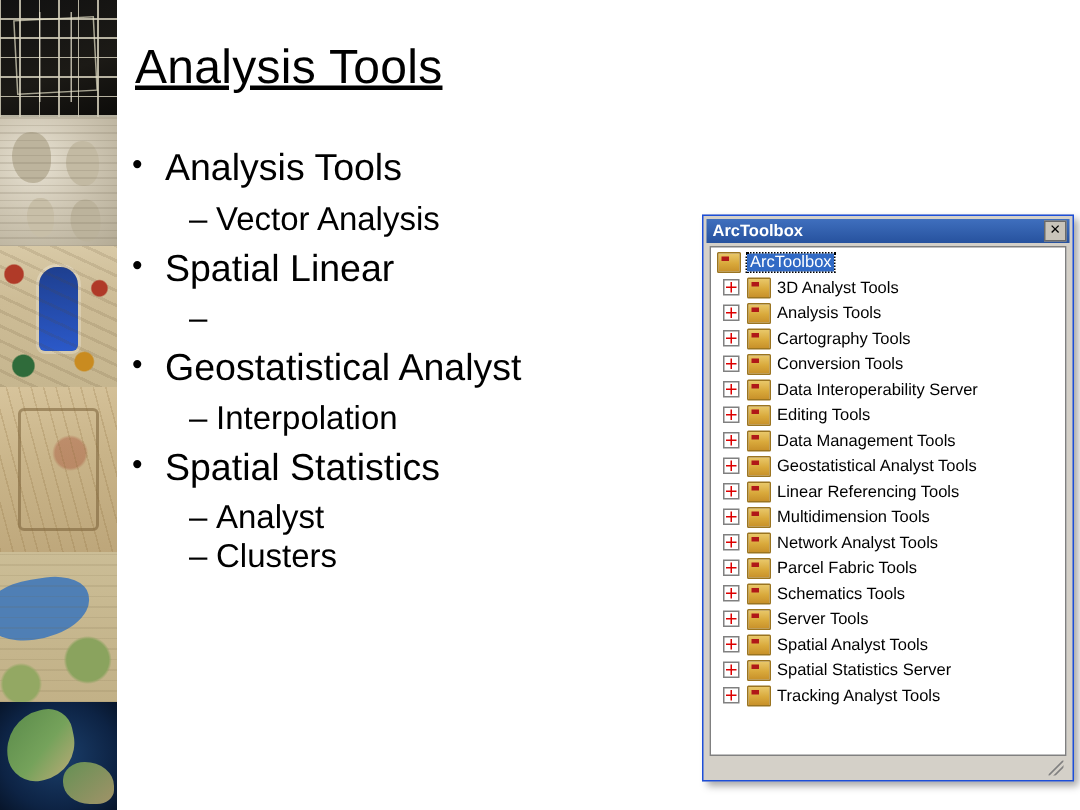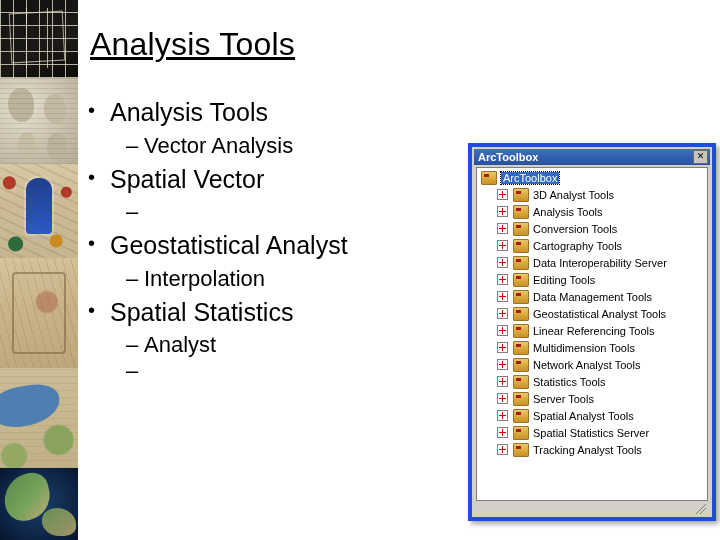--- a/index.html
+++ b/index.html
@@ -218,21 +218,21 @@
   .tight { margin-bottom: 1px; }
 
   
   .toolbox {
     position: absolute;
     left: 468px;
     top: 143px;
     width: 248px;
     height: 378px;
     background: #d4d0c8;
-    border: 4px solid #1d4ed8;
+    border: 1px solid #1d4ed8;
     box-shadow: 3px 3px 5px rgba(0,0,0,.35);
     padding: 2px;
     box-sizing: border-box;
   }
   .tb-titlebar {
     height: 16px;
     background: linear-gradient(180deg,#3f6fbe 0%, #27529e 100%);
     display: flex;
     align-items: center;
     padding: 0 2px 0 4px;
@@ -278,21 +278,21 @@
     font-size: 11px;
     color: #fff;
     background: #316ac5;
     padding: 0 2px;
     outline: 1px dotted #000;
   }
   .tb-row {
     display: flex;
     align-items: center;
     height: 17px;
-    padding-left: 20px;
+    padding-left: 8px;
     position: relative;
   }
   .plusbox {
     width: 9px;
     height: 9px;
     border: 1px solid #808080;
     background: #fff;
     position: relative;
     flex: 0 0 9px;
     margin-right: 5px;
@@ -378,21 +378,21 @@
     <span>Analysis Tools</span>
   </div>
 
   <div class="lvl2">
     <span class="dash">–</span>
     <span>Vector Analysis</span>
   </div>
 
   <div class="lvl1">
     <span class="bullet">•</span>
-    <span>Spatial Vector</span>
+    <span>Spatial Linear</span>
   </div>
 
   <div class="lvl2">
     <span class="dash">–</span>
   </div>
 
   <div class="lvl1">
     <span class="bullet">•</span>
     <span>Geostatistical Analyst</span>
   </div>
@@ -407,20 +407,21 @@
     <span>Spatial Statistics</span>
   </div>
 
   <div class="lvl2 tight">
     <span class="dash">–</span>
     <span>Analyst</span>
   </div>
 
   <div class="lvl2">
     <span class="dash">–</span>
+    <span>Clusters</span>
   </div>
 
 </div>
 
 <div class="toolbox">
 
   <div class="tb-titlebar">
     <span class="tb-title">ArcToolbox</span>
     <span class="tb-close">✕</span>
   </div>
@@ -438,30 +439,30 @@
       <span class="rowlabel">3D Analyst Tools</span>
     </div>
     <div class="tb-row">
       <span class="plusbox"></span>
       <span class="tbicon"></span>
       <span class="rowlabel">Analysis Tools</span>
     </div>
     <div class="tb-row">
       <span class="plusbox"></span>
       <span class="tbicon"></span>
+      <span class="rowlabel">Cartography Tools</span>
+    </div>
+    <div class="tb-row">
+      <span class="plusbox"></span>
+      <span class="tbicon"></span>
       <span class="rowlabel">Conversion Tools</span>
     </div>
     <div class="tb-row">
       <span class="plusbox"></span>
       <span class="tbicon"></span>
-      <span class="rowlabel">Cartography Tools</span>
-    </div>
-    <div class="tb-row">
-      <span class="plusbox"></span>
-      <span class="tbicon"></span>
       <span class="rowlabel">Data Interoperability Server</span>
     </div>
     <div class="tb-row">
       <span class="plusbox"></span>
       <span class="tbicon"></span>
       <span class="rowlabel">Editing Tools</span>
     </div>
     <div class="tb-row">
       <span class="plusbox"></span>
       <span class="tbicon"></span>
@@ -483,21 +484,26 @@
       <span class="rowlabel">Multidimension Tools</span>
     </div>
     <div class="tb-row">
       <span class="plusbox"></span>
       <span class="tbicon"></span>
       <span class="rowlabel">Network Analyst Tools</span>
     </div>
     <div class="tb-row">
       <span class="plusbox"></span>
       <span class="tbicon"></span>
-      <span class="rowlabel">Statistics Tools</span>
+      <span class="rowlabel">Parcel Fabric Tools</span>
+    </div>
+    <div class="tb-row">
+      <span class="plusbox"></span>
+      <span class="tbicon"></span>
+      <span class="rowlabel">Schematics Tools</span>
     </div>
     <div class="tb-row">
       <span class="plusbox"></span>
       <span class="tbicon"></span>
       <span class="rowlabel">Server Tools</span>
     </div>
     <div class="tb-row">
       <span class="plusbox"></span>
       <span class="tbicon"></span>
       <span class="rowlabel">Spatial Analyst Tools</span>

